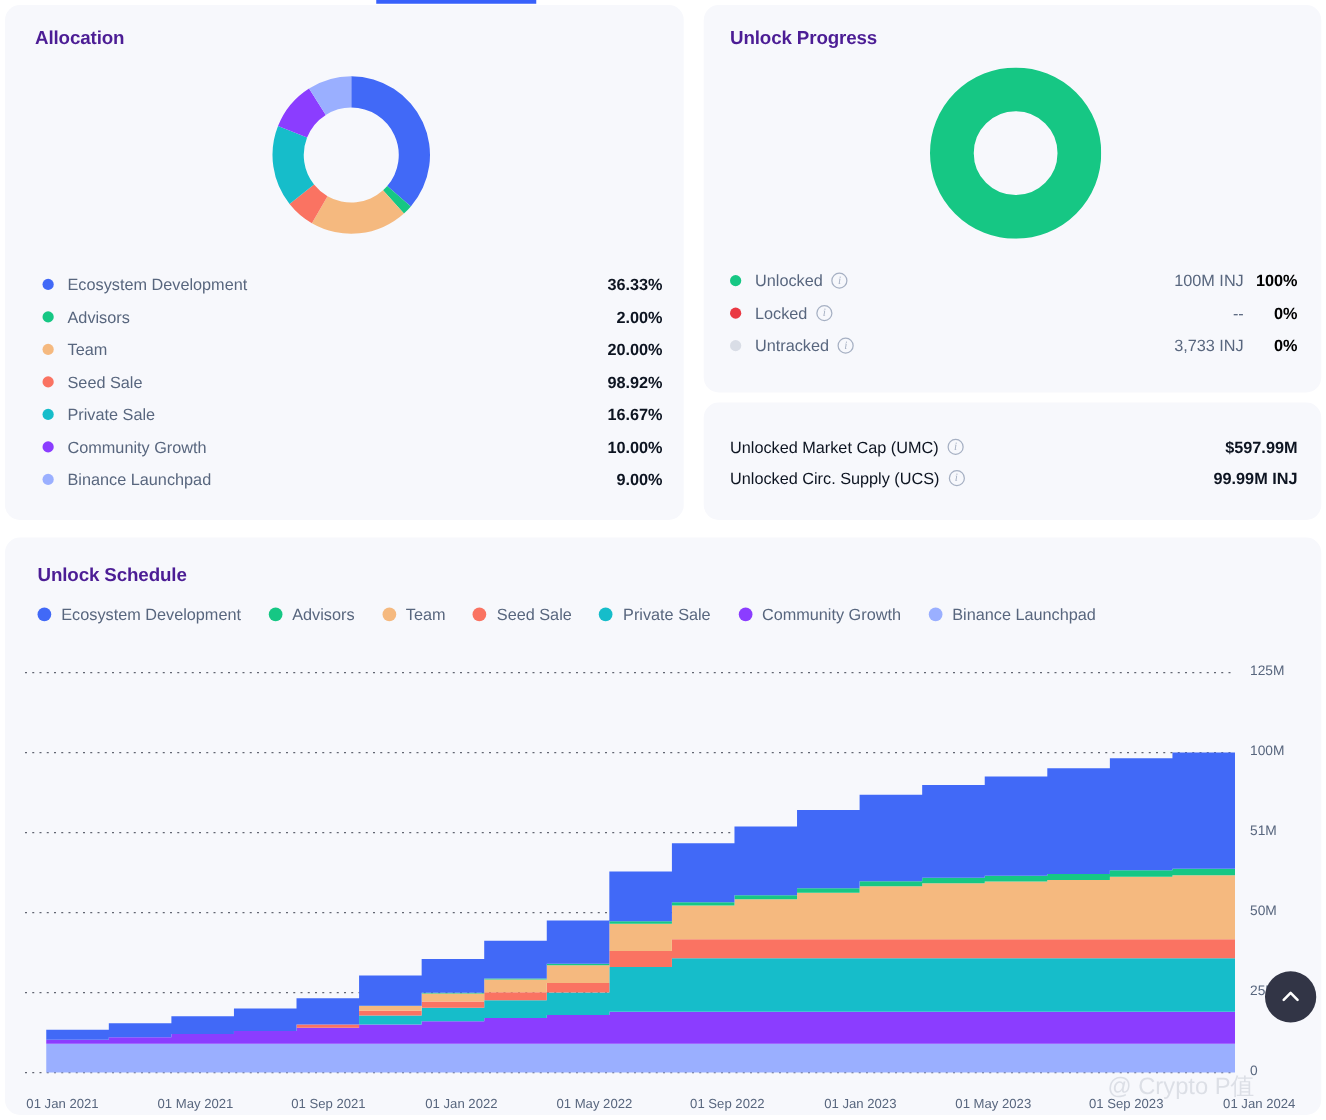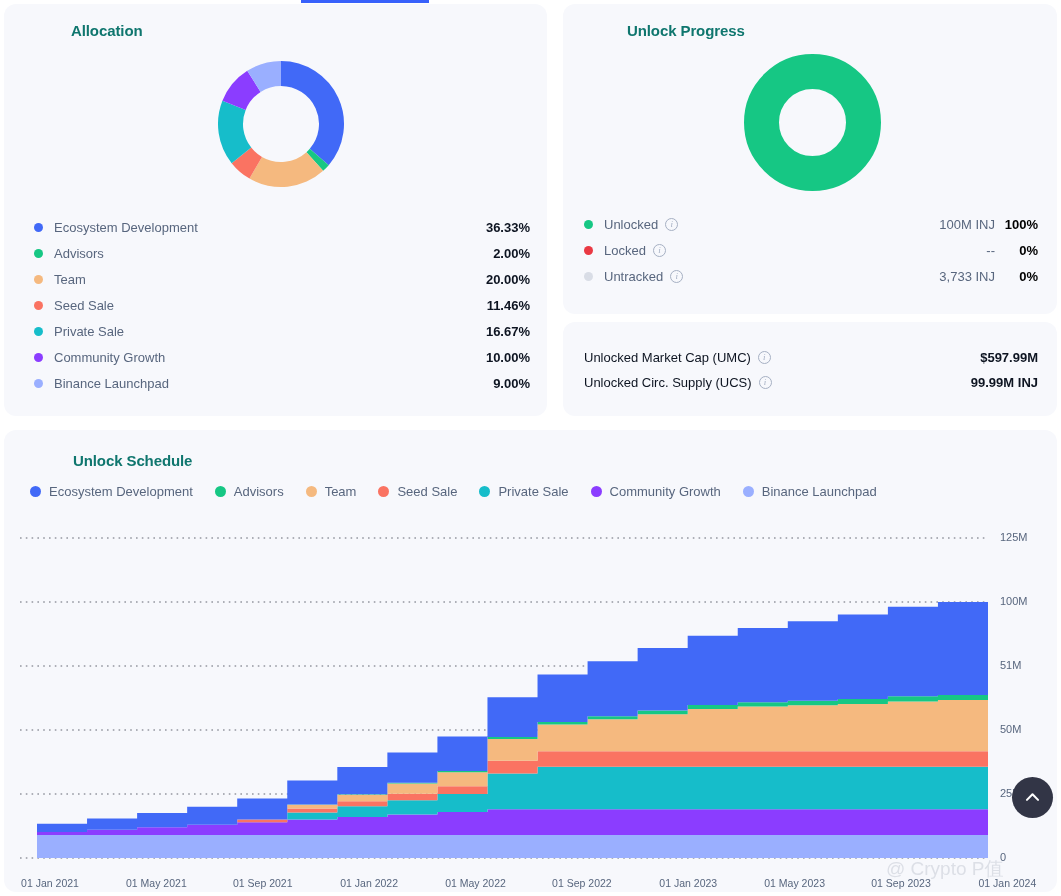--- a/index.html
+++ b/index.html
@@ -22,23 +22,22 @@
     background: #f7f8fc;
     border-radius: 12px;
   }
   #allocation-panel   { left: 4px;   top: 4px;   width: 543px; height: 412px; }
   #progress-panel     { left: 563px; top: 4px;   width: 494px; height: 310px; }
   #metrics-panel      { left: 563px; top: 322px; width: 494px; height: 94px;  }
   #schedule-panel     { left: 4px;   top: 430px; width: 1053px; height: 462px; }
 
   .panel-title {
     position: absolute;
-    font-size: 15px; font-weight: bold; color: #0f766e;
+    font-size: 15px; font-weight: bold; color: #4c1d95;
     letter-spacing: -0.1px;
-    margin-left: 43px;
   }
 
   
   .donut-wrap { position: absolute; }
 
   
   .legend-list { position: absolute; left: 30px; top: 210px; width: 496px; }
   .legend-row {
     display: flex; align-items: center;
     height: 26px;
@@ -156,21 +155,21 @@
           <span class="legend-value">2.00%</span>
         </div>
         <div class="legend-row">
           <span class="legend-dot" style="background: rgb(245, 185, 127);"></span>
           <span class="legend-label">Team</span>
           <span class="legend-value">20.00%</span>
         </div>
         <div class="legend-row">
           <span class="legend-dot" style="background: rgb(250, 115, 98);"></span>
           <span class="legend-label">Seed Sale</span>
-          <span class="legend-value">11.46%</span>
+          <span class="legend-value">98.92%</span>
         </div>
         <div class="legend-row">
           <span class="legend-dot" style="background: rgb(22, 189, 202);"></span>
           <span class="legend-label">Private Sale</span>
           <span class="legend-value">16.67%</span>
         </div>
         <div class="legend-row">
           <span class="legend-dot" style="background: rgb(139, 61, 255);"></span>
           <span class="legend-label">Community Growth</span>
           <span class="legend-value">10.00%</span>

